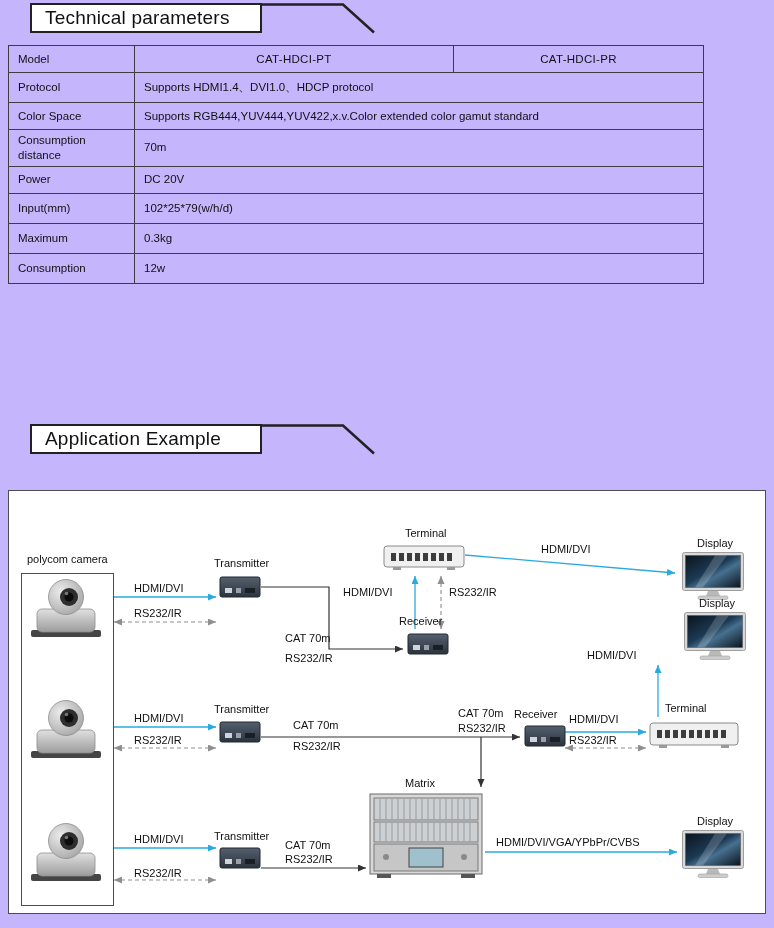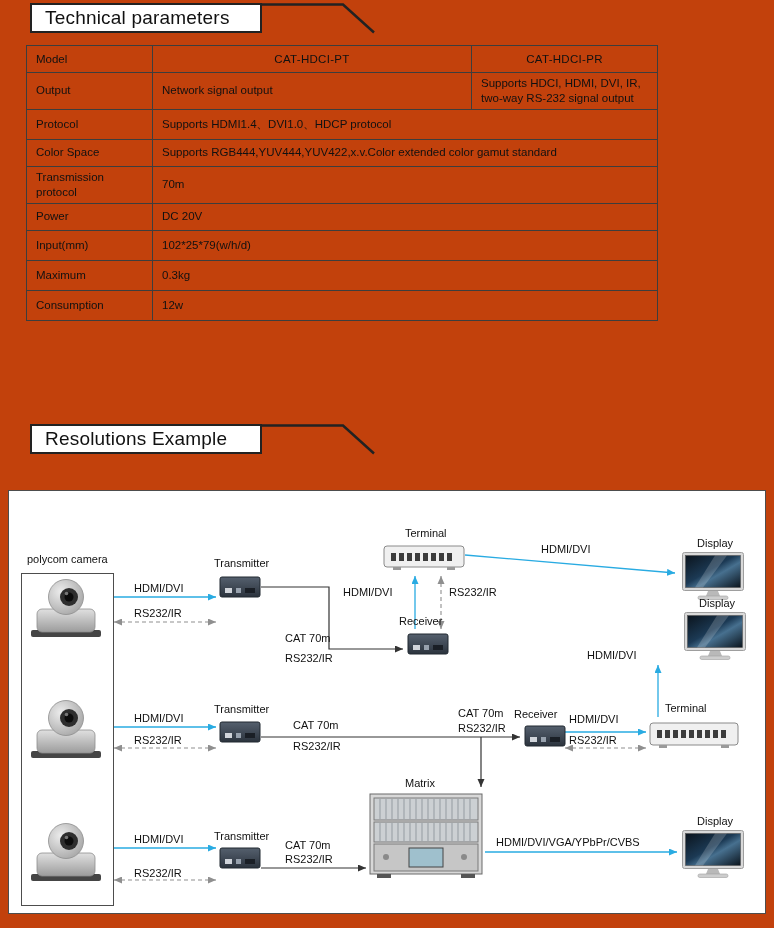--- a/index.html
+++ b/index.html
@@ -1,28 +1,28 @@
 <!DOCTYPE html>
 <html><head>
 <meta charset="utf-8">
 <style>
   * { margin:0; padding:0; box-sizing:border-box; }
   html,body { background:#fff; }
   body { font-family:"Liberation Sans", sans-serif; color:#111; }
-  .page { position:relative; width:774px; height:928px; background:#c2410c; overflow:hidden; }
+  .page { position:relative; width:774px; height:928px; background:#c4b5fd; overflow:hidden; }
 
   
   .sec-header { position:absolute; height:34px; }
   .hbox { position:absolute; left:0; top:0; width:232px; height:30px;
           border:2.5px solid #222; background:#fff; display:flex; align-items:center;
           padding-left:13px; font-size:19px; color:#111; letter-spacing:0.2px; white-space:nowrap; }
   .tail { position:absolute; left:231px; top:0; }
 
   
-  .tbl { position:absolute; left:26px; top:45px; width:632px; border-collapse:collapse;
+  .tbl { position:absolute; left:8px; top:45px; width:696px; border-collapse:collapse;
          table-layout:fixed; border:1.5px solid #333; }
   .tbl td { border:1px solid #3d3d3d; font-size:11.5px; color:#111;
             padding:3px 9px; vertical-align:middle; line-height:1.3; }
   .ctr { text-align:center; }
   .model { font-size:13px; letter-spacing:0.3px; }
 
   
   .diagram { position:absolute; left:8px; top:490px; width:758px; height:424px;
              border:1px solid #4d4d4d; background:#fff; }
   .lbl { position:absolute; font-size:11px; line-height:13px; color:#111; white-space:nowrap; }
@@ -71,35 +71,30 @@
         <col style="width:126px">
         <col style="width:319px">
         <col>
       </colgroup>
     <tbody>
       <tr style="height:27px">
         <td>Model</td>
         <td class="ctr model">CAT-HDCI-PT</td>
         <td class="ctr model">CAT-HDCI-PR</td>
       </tr>
-      <tr style="height:36px">
-        <td>Output</td>
-        <td>Network signal output</td>
-        <td>Supports HDCI, HDMI, DVI, IR, two-way RS-232 signal output</td>
-      </tr>
       <tr style="height:30px">
         <td>Protocol</td>
         <td colspan="2">Supports HDMI1.4、DVI1.0、HDCP protocol</td>
       </tr>
       <tr style="height:27px">
         <td>Color Space</td>
         <td colspan="2">Supports RGB444,YUV444,YUV422,x.v.Color extended color gamut standard</td>
       </tr>
       <tr style="height:30px">
-        <td>Transmission protocol</td>
+        <td>Consumption distance</td>
         <td colspan="2">70m</td>
       </tr>
       <tr style="height:27px">
         <td>Power</td>
         <td colspan="2">DC 20V</td>
       </tr>
       <tr style="height:30px">
         <td>Input(mm)</td>
         <td colspan="2">102*25*79(w/h/d)</td>
       </tr>
@@ -109,21 +104,21 @@
       </tr>
       <tr style="height:30px">
         <td>Consumption</td>
         <td colspan="2">12w</td>
       </tr>
     </tbody>
   </table>
 
   <div class="sec-header" style="left:30px; top:424px;">
     <div class="hbox">
-      <span>Resolutions Example</span>
+      <span>Application Example</span>
     </div>
     <svg class="tail" width="118" height="32">
       <path d="M0,1.5 H82 L113,29.5" fill="none" stroke="#222" stroke-width="2.5"></path>
     </svg>
   </div>
 
   <div class="diagram">
 
     <svg class="conn-svg" width="756" height="422">
       <defs>

